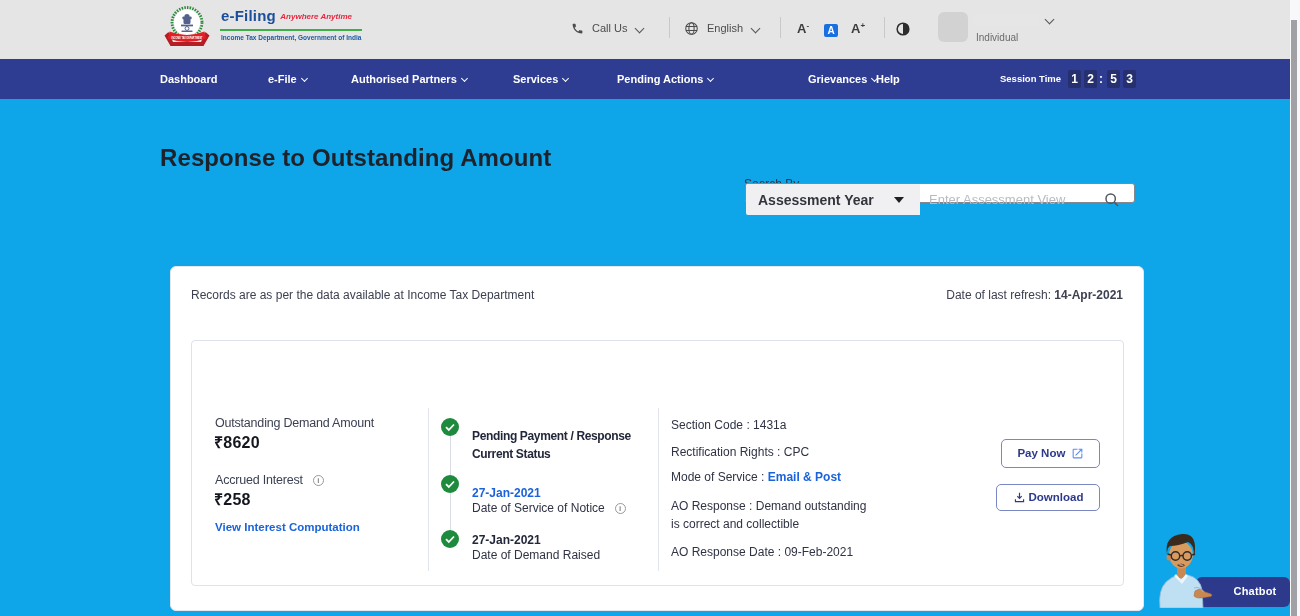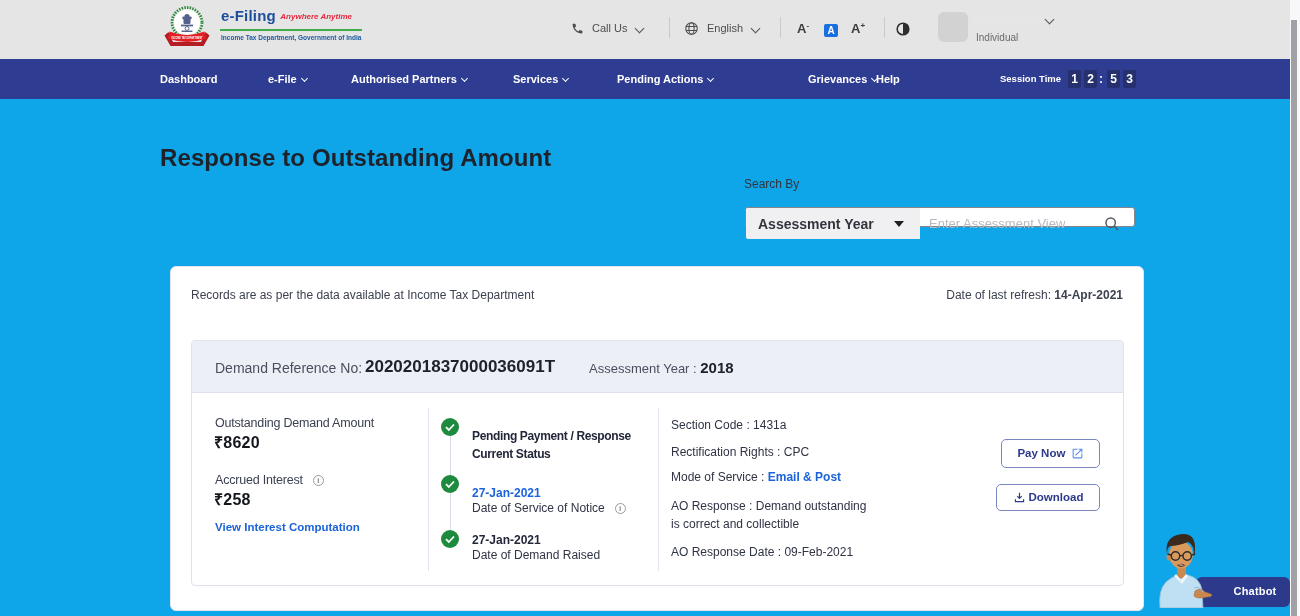--- a/index.html
+++ b/index.html
@@ -18,21 +18,21 @@
 .nav-item { position:absolute; top:0; height:40px; line-height:40px; color:#fff; font-size:11px; font-weight:bold; white-space:nowrap; }
 .nav-c { display:inline-block; width:5px; height:5px; border-right:1.4px solid #fff; border-bottom:1.4px solid #fff; transform:rotate(45deg); margin-left:5px; margin-bottom:2px; }
 .sess-box { position:absolute; top:70px; width:13px; height:18px; background:#27306f; border-radius:2px; color:#fff; font-size:12px; font-weight:bold; text-align:center; line-height:18px; }
 
 
 #main { position:absolute; left:0; top:99px; width:1290px; height:517px; background:#0ea5e9; }
 h1 { position:absolute; left:160px; top:45px; font-size:24px; color:#1e222b; letter-spacing:0.1px; }
 
 
 #searchby { position:absolute; left:744px; top:78px; font-size:12px; color:#31343f; }
-#searchctl { position:absolute; left:745px; top:108px; width:390px; height:20px; background:#fff; border:1px solid #85878d; border-radius:3px; }
+#searchctl { position:absolute; left:745px; top:84px; width:390px; height:20px; background:#fff; border:1px solid #85878d; border-radius:3px; }
 #selpart { position:absolute; left:0; top:0; width:174px; height:31px; background:#f0f0f2; border-radius:2px 0 0 2px; }
 #selpart span { position:absolute; left:12px; top:8px; font-size:14px; font-weight:bold; color:#33353d; }
 #seltri { position:absolute; left:148px; top:13px; width:0; height:0; border-left:5px solid transparent; border-right:5px solid transparent; border-top:6px solid #202020; }
 #ph { position:absolute; left:183px; top:8px; font-size:13px; color:#b9bbc1; }
 
 
 #card { position:absolute; left:161px; top:167px; width:974px; height:345px; background:#fff; border:1px solid #e4e6ef; border-radius:6px;margin-left:9px; }
 .rec { position:absolute; top:21px; font-size:12px; color:#3d4150; }
 #group { position:absolute; left:20px; top:73px; width:933px; height:246px; border:1px solid #dfe2ed; border-radius:4px; background:#fff; }
 #strip { position:absolute; left:0; top:0; width:931px; height:52px; background:#edeff7; border-bottom:1px solid #dfe2ed; border-radius:4px 4px 0 0; }
@@ -145,25 +145,20 @@
           <circle cx="10" cy="10" r="7"></circle>
           <path d="M15.5 15.5 L21 21"></path>
         </g>
       </svg>
   </div>
 
   <div id="card">
     <div class="rec" style="left:20px;">Records are as per the data available at Income Tax Department</div>
     <div class="rec" style="right:20px;">Date of last refresh: <b>14-Apr-2021</b></div>
     <div id="group">
-      <div id="strip">
-        <span class="abs" style="left:23px; top:19px; font-size:14px; color:#4a4f5e;">Demand Reference No:</span>
-        <span class="abs" style="left:173px; top:16px; font-size:17px; font-weight:bold; color:#20222a;">2020201837000036091T</span>
-        <span class="abs" style="left:397px; top:18px; font-size:13px; color:#4a4f5e;">Assessment Year : <b style="color:#20222a; font-size:15px;">2018</b></span>
-      </div>
 
       <div class="abs lbl" style="left:23px; top:75px;">Outstanding Demand Amount</div>
       <div class="abs money" style="left:22px; top:90px;">₹8620</div>
       <div class="abs lbl" style="left:23px; top:132px;">Accrued Interest&nbsp;&nbsp;&nbsp;<span class="info">i</span></div>
       <div class="abs money" style="left:22px; top:147px;">₹258</div>
       <div class="abs" style="left:23px; top:180px; font-size:11.5px; font-weight:bold; color:#1a63da;">View Interest Computation</div>
       <div class="vdiv" style="left:236px;"></div>
 
       <div class="abs" style="left:257.5px; top:86px; width:1.5px; height:112px; background:#d9dce6;"></div>
       <svg class="green-ic" style="left:249px; top:77px;" viewBox="0 0 18 18">

